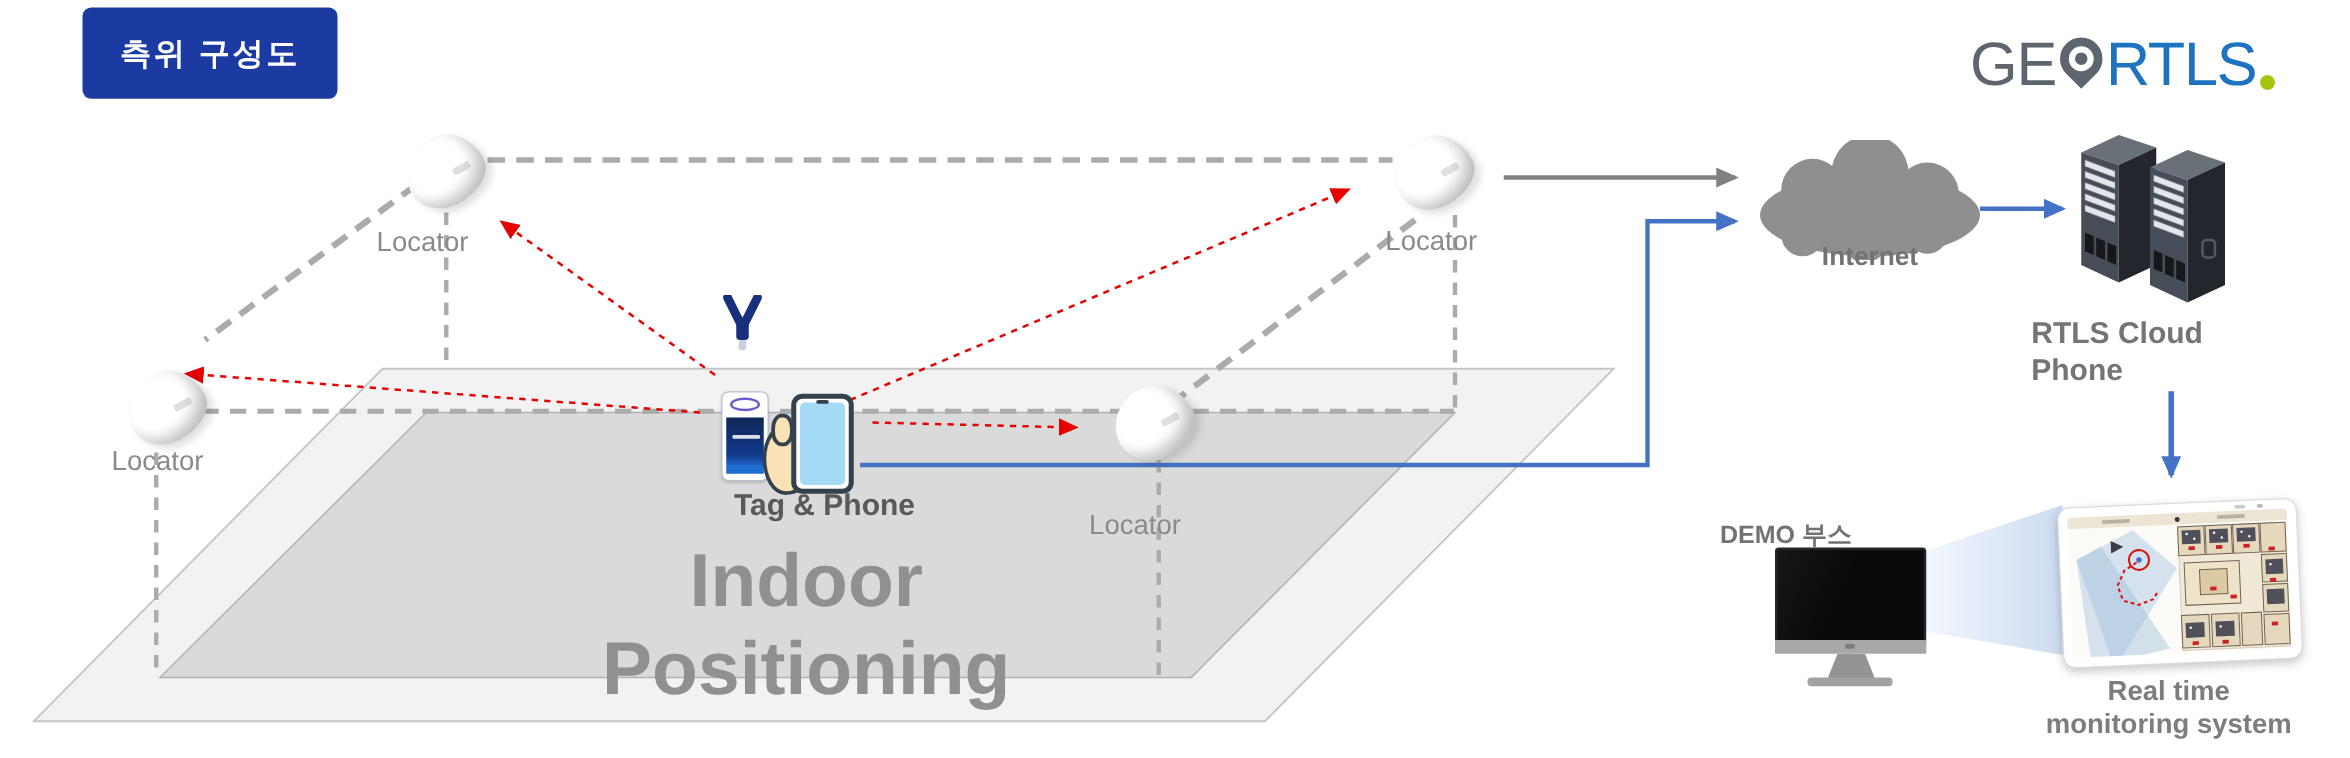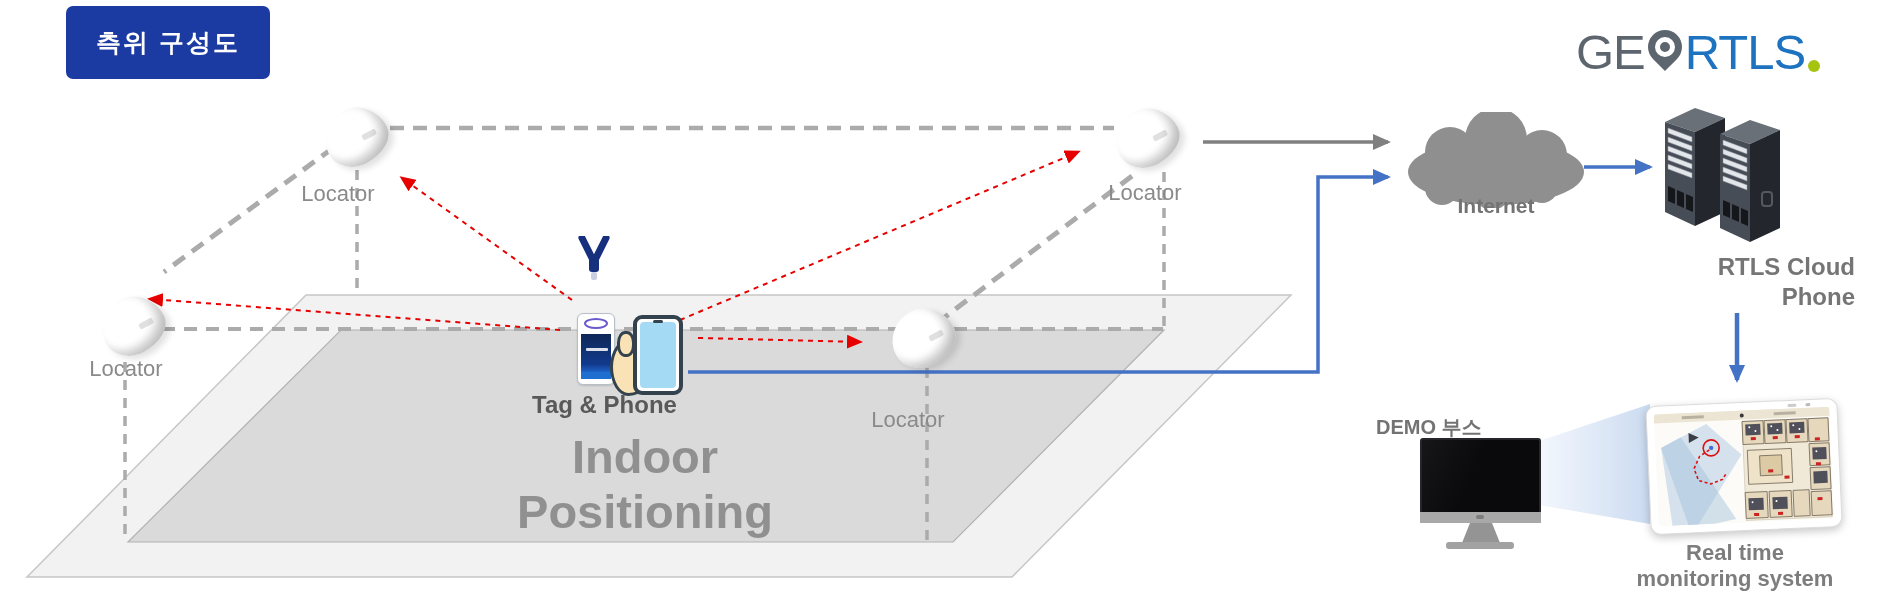--- a/index.html
+++ b/index.html
@@ -38,30 +38,30 @@
   .tag-logo{position:absolute;left:5px;top:14px;width:22px;height:3px;background:rgba(255,255,255,0.85);border-radius:1px;}
   .tag-stripe{position:absolute;left:3px;right:3px;top:58px;height:7px;background:#1f6fd0;}
   .lanyard{left:578px;top:236px;width:32px;height:80px;}
   .phone{left:633px;top:315px;width:42px;height:72px;background:#fff;border:4px solid #33424c;border-radius:9px;}
   .phone-screen{position:absolute;inset:3px;background:#a5daf5;border-radius:4px;}
   .phone-notch{position:absolute;left:50%;top:1px;width:10px;height:3px;margin-left:-5px;background:#33424c;border-radius:2px;}
   .hand{left:610px;top:338px;width:40px;height:52px;background:#f9e3b6;border:3px solid #33424c;
         border-radius:45% 55% 60% 40% / 50% 45% 55% 50%;}
   .hand::before{content:'';position:absolute;left:4px;top:-10px;width:12px;height:20px;background:#f9e3b6;
         border:3px solid #33424c;border-radius:45%;}
-  .tp-label{left:532px;top:391px;width:200px;text-align:left;font-size:24px;font-weight:bold;color:#595959;}
-  .area-title{left:445px;top:430px;width:400px;text-align:center;font-size:47px;font-weight:bold;color:#909090;line-height:1.17;}
+  .tp-label{left:532px;top:391px;width:200px;text-align:right;font-size:24px;font-weight:bold;color:#595959;}
+  .area-title{left:445px;top:430px;width:400px;text-align:center;font-size:60px;font-weight:bold;color:#909090;line-height:1.17;}
 
   
   .cloud{left:1400px;top:112px;width:192px;height:96px;}
   .cloud-label{left:1408px;top:152px;width:176px;text-align:center;color:#737373;font-size:21px;font-weight:700;margin-top:42px;}
 
   
   .servers{left:1655px;top:100px;width:145px;height:150px;}
-  .rtls-label{left:1625px;top:252px;width:230px;text-align:right;font-size:24px;font-weight:bold;color:#757575;line-height:1.25;}
+  .rtls-label{left:1625px;top:252px;width:230px;text-align:left;font-size:24px;font-weight:bold;color:#757575;line-height:1.25;}
 
   
   .mon-screen{left:1420px;top:438px;width:117px;height:72px;background:#0a0a0c;border:2px solid #26262a;border-radius:3px 3px 0 0;
               background-image:linear-gradient(115deg, rgba(255,255,255,0.05) 0%, rgba(255,255,255,0.0) 45%);}
   .mon-chin{left:1420px;top:512px;width:121px;height:11px;background:#a8a8a8;}
   .mon-dot{left:1476px;top:515px;width:8px;height:4px;background:#7c7c7c;border-radius:2px;}
   .mon-neck{left:1456px;top:523px;width:50px;height:20px;background:#949494;clip-path:polygon(28% 0,72% 0,88% 100%,12% 100%);}
   .mon-base{left:1446px;top:542px;width:68px;height:7px;background:#a2a2a2;border-radius:3px;}
   .demo-label{left:1376px;top:414px;width:140px;font-size:20px;font-weight:600;color:#737373;}
 

